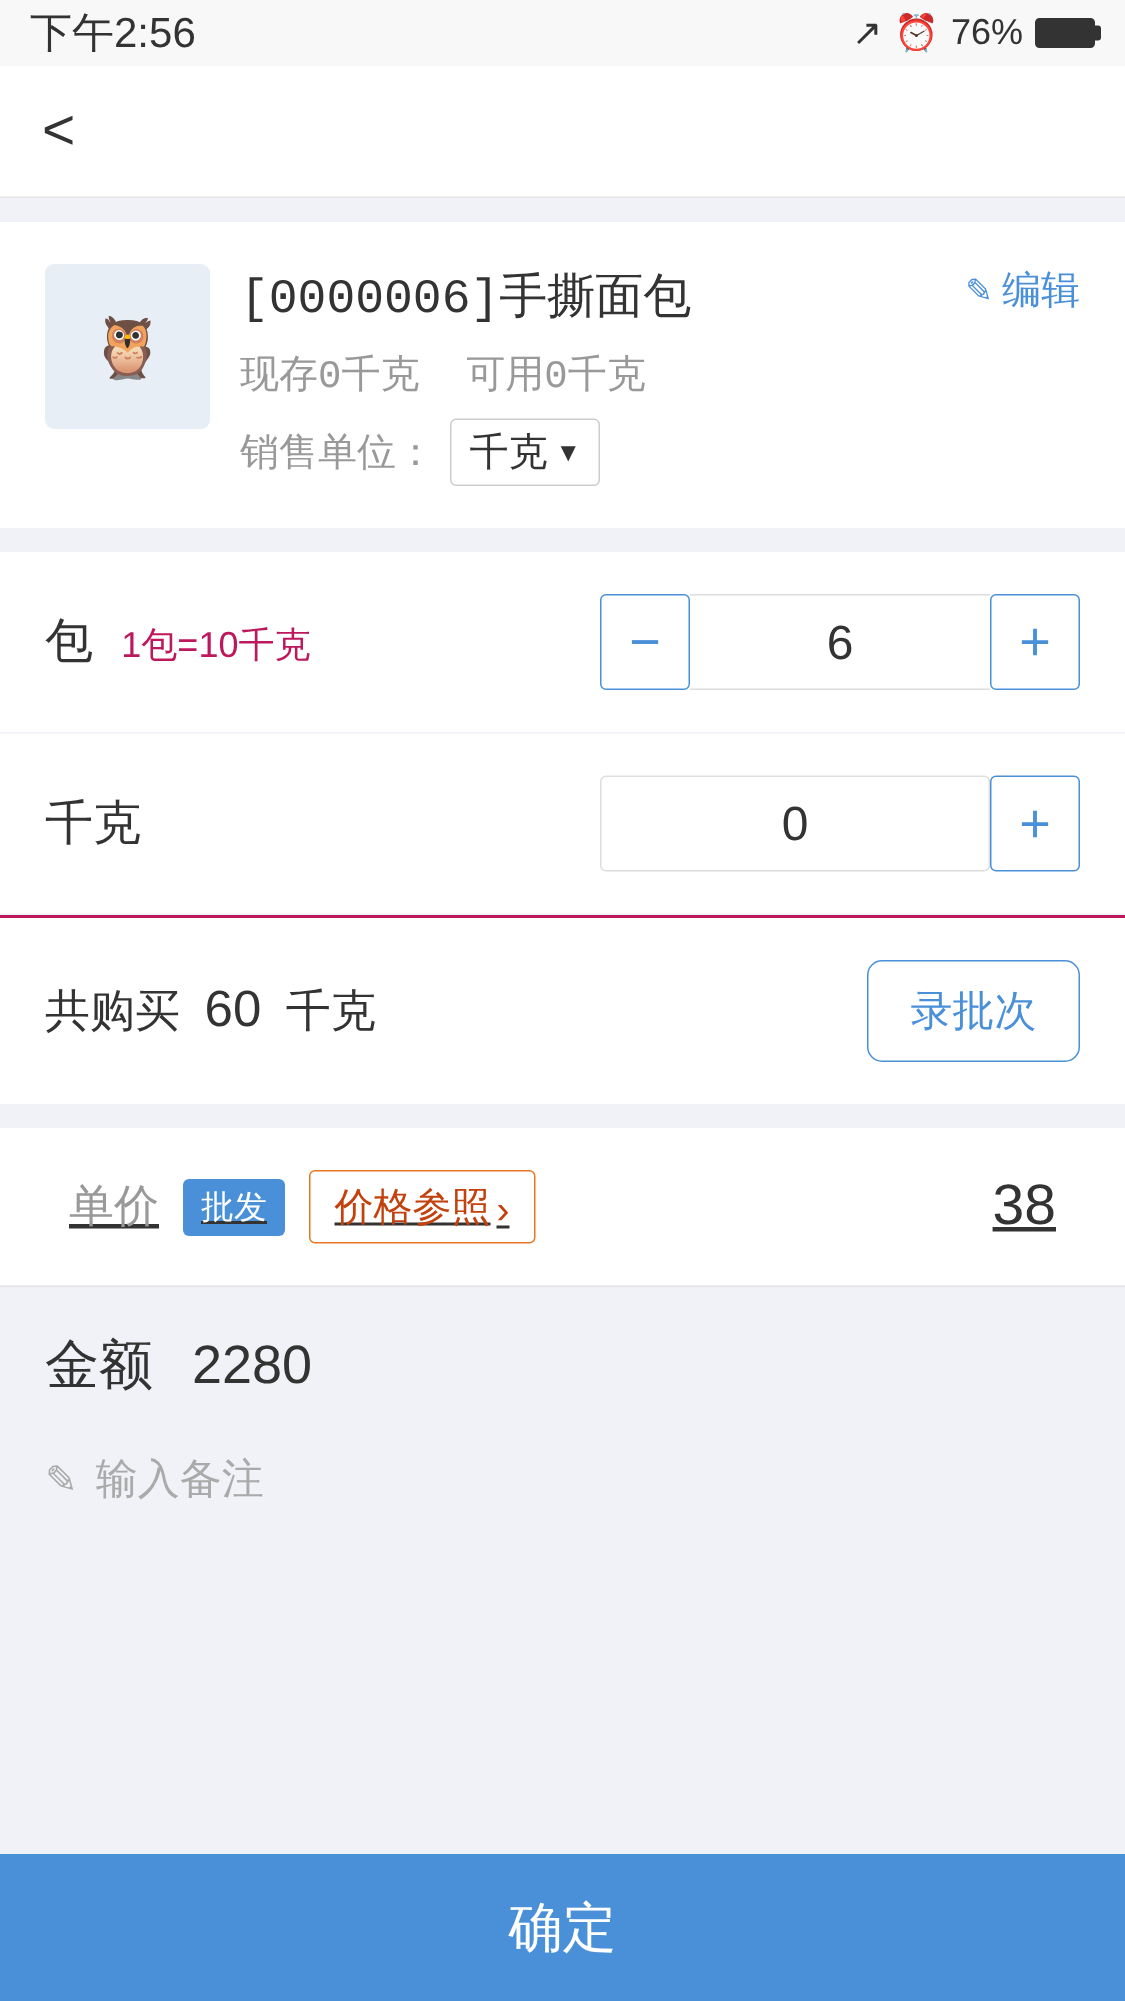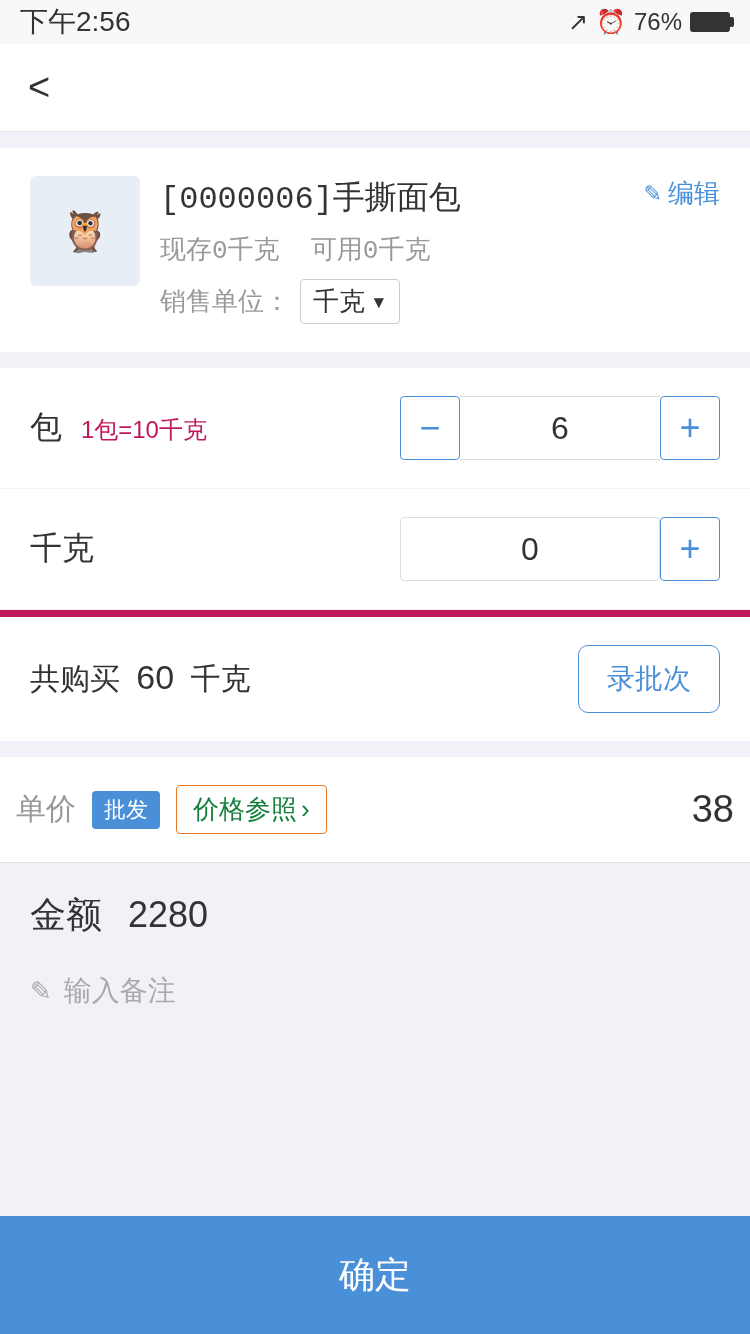--- a/index.html
+++ b/index.html
@@ -179,62 +179,63 @@
     }
 
     
     .total-row {
       background: #fff;
       display: flex;
       align-items: center;
       justify-content: space-between;
       padding: 28px 30px;
       margin-top: 0;
-      border-top: 7px solid #be185d;
+      border-top: 2px solid #be185d;
     }
     .total-text { font-size: 30px; color: #333; }
     .total-btn {
       border: 1px solid #4a90d9;
       color: #4a90d9;
       background: #fff;
       padding: 14px 28px;
       border-radius: 10px;
       font-size: 28px;
       cursor: pointer;
     }
 
     
     .price-section {
       background: #fff;
       margin-top: 16px;
-      padding: 28px 16px;
+      padding: 28px 46px;
+      text-decoration: underline;
     }
     .price-row {
       display: flex;
       align-items: center;
       gap: 16px;
     }
     .price-label { font-size: 30px; color: #999; }
     .price-tag {
       background: #4a90d9;
       color: #fff;
       font-size: 22px;
       padding: 4px 12px;
       border-radius: 4px;
     }
     .price-ref-btn {
       border: 1px solid #e87722;
-      color: #15803d;
+      color: #c2410c;
       background: #fff;
       padding: 6px 16px;
       border-radius: 4px;
       font-size: 26px;
       cursor: pointer;
       display: flex;
-      align-items: center;
+      align-items: flex-end;
       gap: 4px;
     }
     .price-value {
       margin-left: auto;
       font-size: 38px;
       color: #333;
       font-weight: 400;
     }
 
     
@@ -263,21 +264,21 @@
       background: #f0f2f7;
       min-height: 380px;
     }
 
     
     .confirm-btn {
       position: fixed;
       bottom: 0;
       left: 0;
       width: 750px;
-      height: 118px;
+      height: 98px;
       background: #4a90d9;
       color: #fff;
       font-size: 36px;
       display: flex;
       align-items: center;
       justify-content: center;
       cursor: pointer;
       border: none;
     }
   </style>

